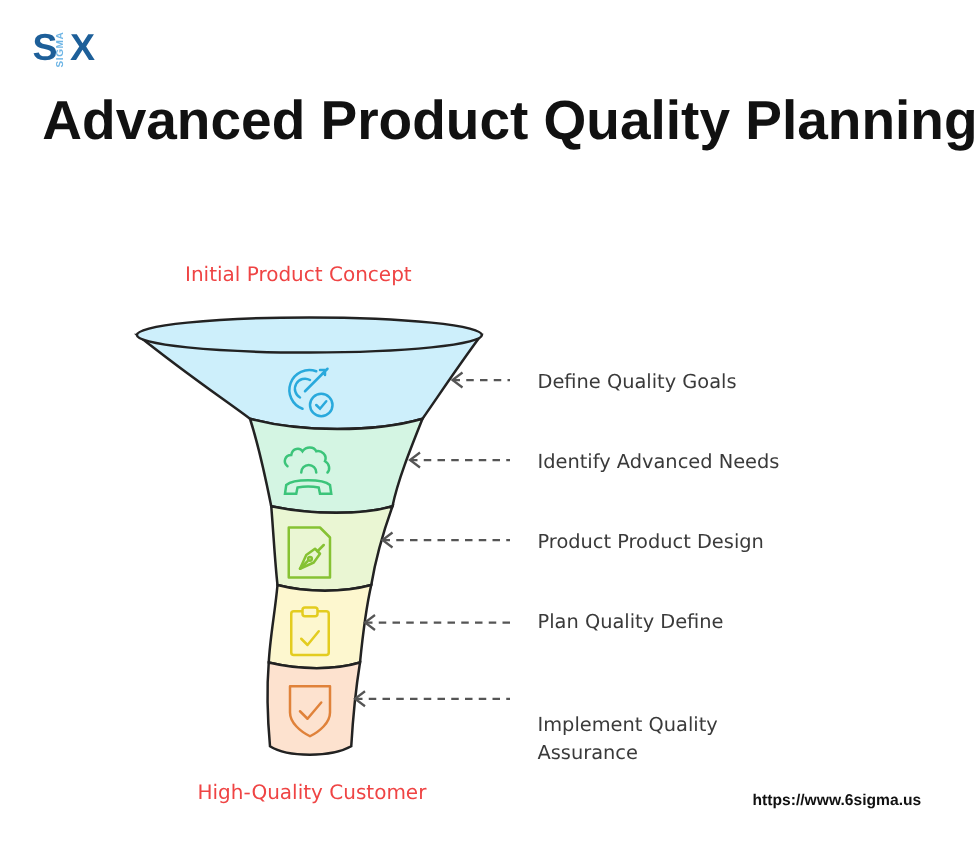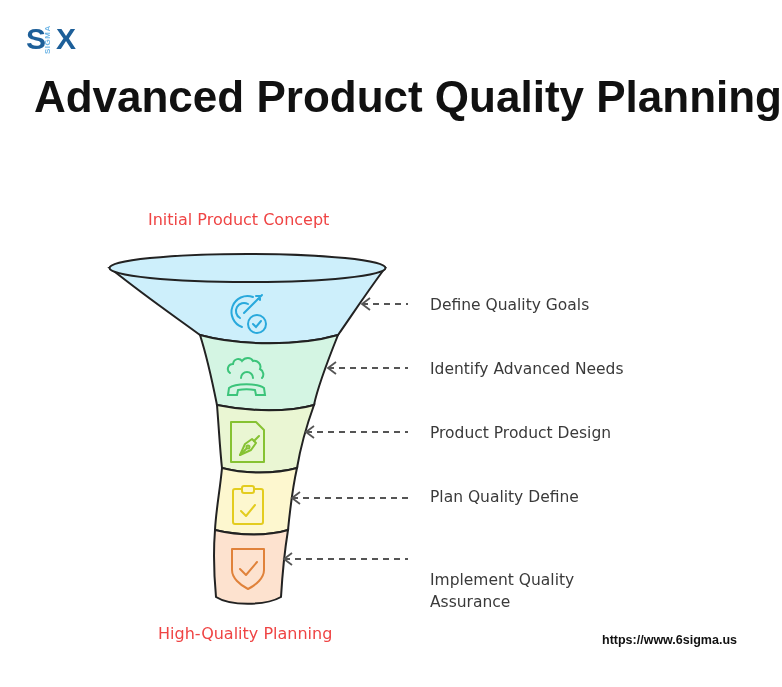--- a/index.html
+++ b/index.html
@@ -91,15 +91,15 @@
     <path d="M292 553 L284 559 L292 565"></path>
   </g>
 </svg>
 
 <div class="step-label" style="left:430px; top:294px;">Define Quality Goals</div>
 <div class="step-label" style="left:430px; top:358px;">Identify Advanced Needs</div>
 <div class="step-label" style="left:430px; top:422px;">Product Product Design</div>
 <div class="step-label" style="left:430px; top:486px;">Plan Quality Define</div>
 <div class="step-label" style="left:430px; top:536px; width:180px;margin-top:33px;">Implement Quality Assurance</div>
 
-<div class="label" style="left:158px; top:624px;">High-Quality Planning</div>
+<div class="label" style="left:158px; top:624px;">High-Quality Customer</div>
 
 <div class="url">https://www.6sigma.us</div>
 
 </body></html>

